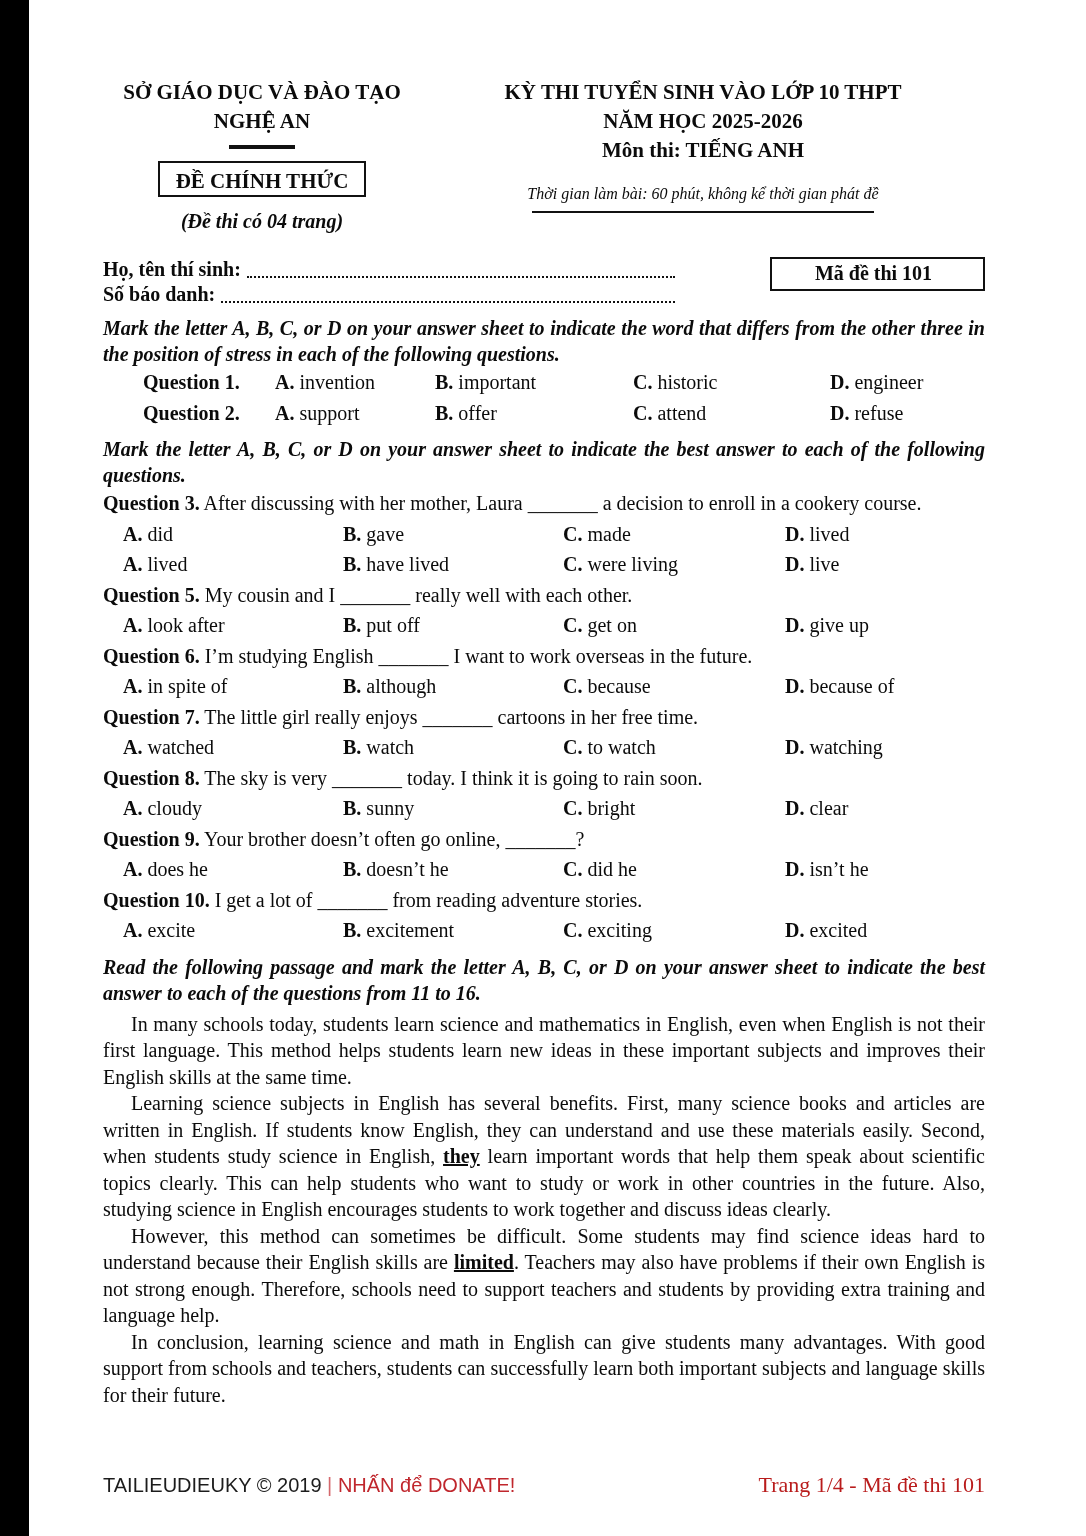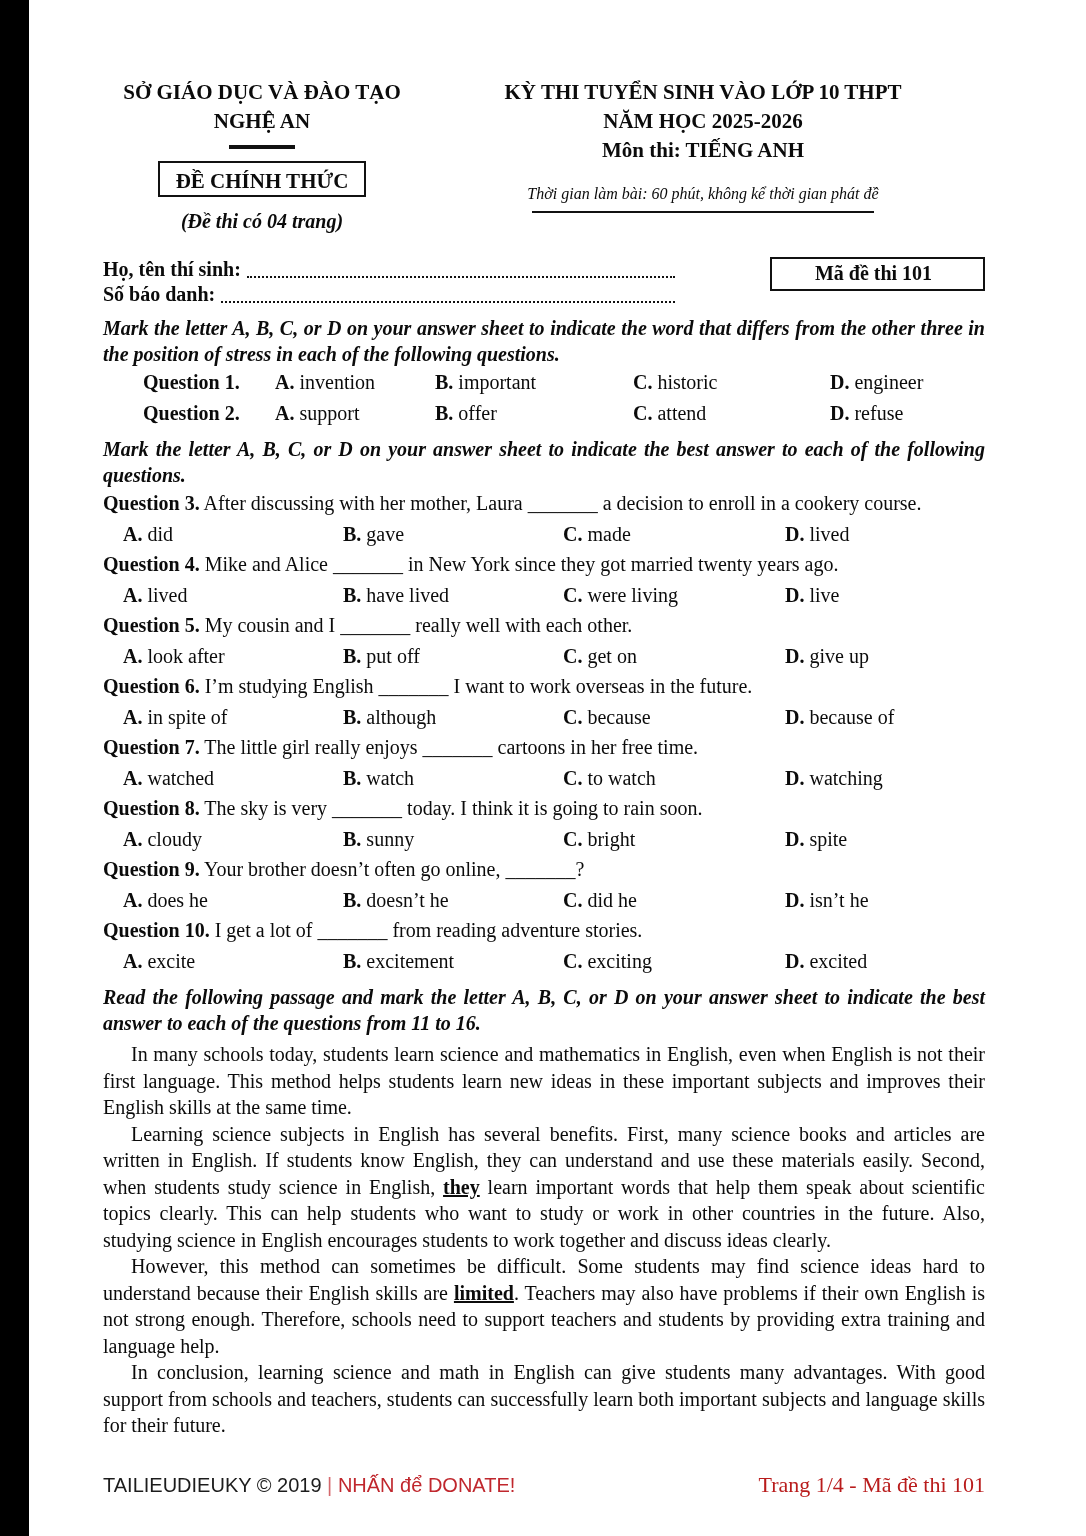--- a/index.html
+++ b/index.html
@@ -116,21 +116,20 @@
     <div class="instr">Mark the letter A, B, C, or D on your answer sheet to indicate the best answer to each of the following questions.</div>
 
     <div class="q-line"><b>Question 3.</b> <span>After discussing with her mother, Laura _______ a decision to enroll in a cookery course.</span></div>
     <div class="q-opts">
       <span class="opt"><b>A.</b> <span>did</span></span>
       <span class="opt"><b>B.</b> <span>gave</span></span>
       <span class="opt"><b>C.</b> <span>made</span></span>
       <span class="opt"><b>D.</b> <span>lived</span></span>
     </div>
 
-    <div class="q-line"><b>Question 4.</b> <span>Mike and Alice _______ in New York since they got married twenty years ago.</span></div>
     <div class="q-opts">
       <span class="opt"><b>A.</b> <span>lived</span></span>
       <span class="opt"><b>B.</b> <span>have lived</span></span>
       <span class="opt"><b>C.</b> <span>were living</span></span>
       <span class="opt"><b>D.</b> <span>live</span></span>
     </div>
 
     <div class="q-line"><b>Question 5.</b> <span>My cousin and I _______ really well with each other.</span></div>
     <div class="q-opts">
       <span class="opt"><b>A.</b> <span>look after</span></span>
@@ -153,21 +152,21 @@
       <span class="opt"><b>B.</b> <span>watch</span></span>
       <span class="opt"><b>C.</b> <span>to watch</span></span>
       <span class="opt"><b>D.</b> <span>watching</span></span>
     </div>
 
     <div class="q-line"><b>Question 8.</b> <span>The sky is very _______ today. I think it is going to rain soon.</span></div>
     <div class="q-opts">
       <span class="opt"><b>A.</b> <span>cloudy</span></span>
       <span class="opt"><b>B.</b> <span>sunny</span></span>
       <span class="opt"><b>C.</b> <span>bright</span></span>
-      <span class="opt"><b>D.</b> <span>spite</span></span>
+      <span class="opt"><b>D.</b> <span>clear</span></span>
     </div>
 
     <div class="q-line"><b>Question 9.</b> <span>Your brother doesn’t often go online, _______?</span></div>
     <div class="q-opts">
       <span class="opt"><b>A.</b> <span>does he</span></span>
       <span class="opt"><b>B.</b> <span>doesn’t he</span></span>
       <span class="opt"><b>C.</b> <span>did he</span></span>
       <span class="opt"><b>D.</b> <span>isn’t he</span></span>
     </div>
 

